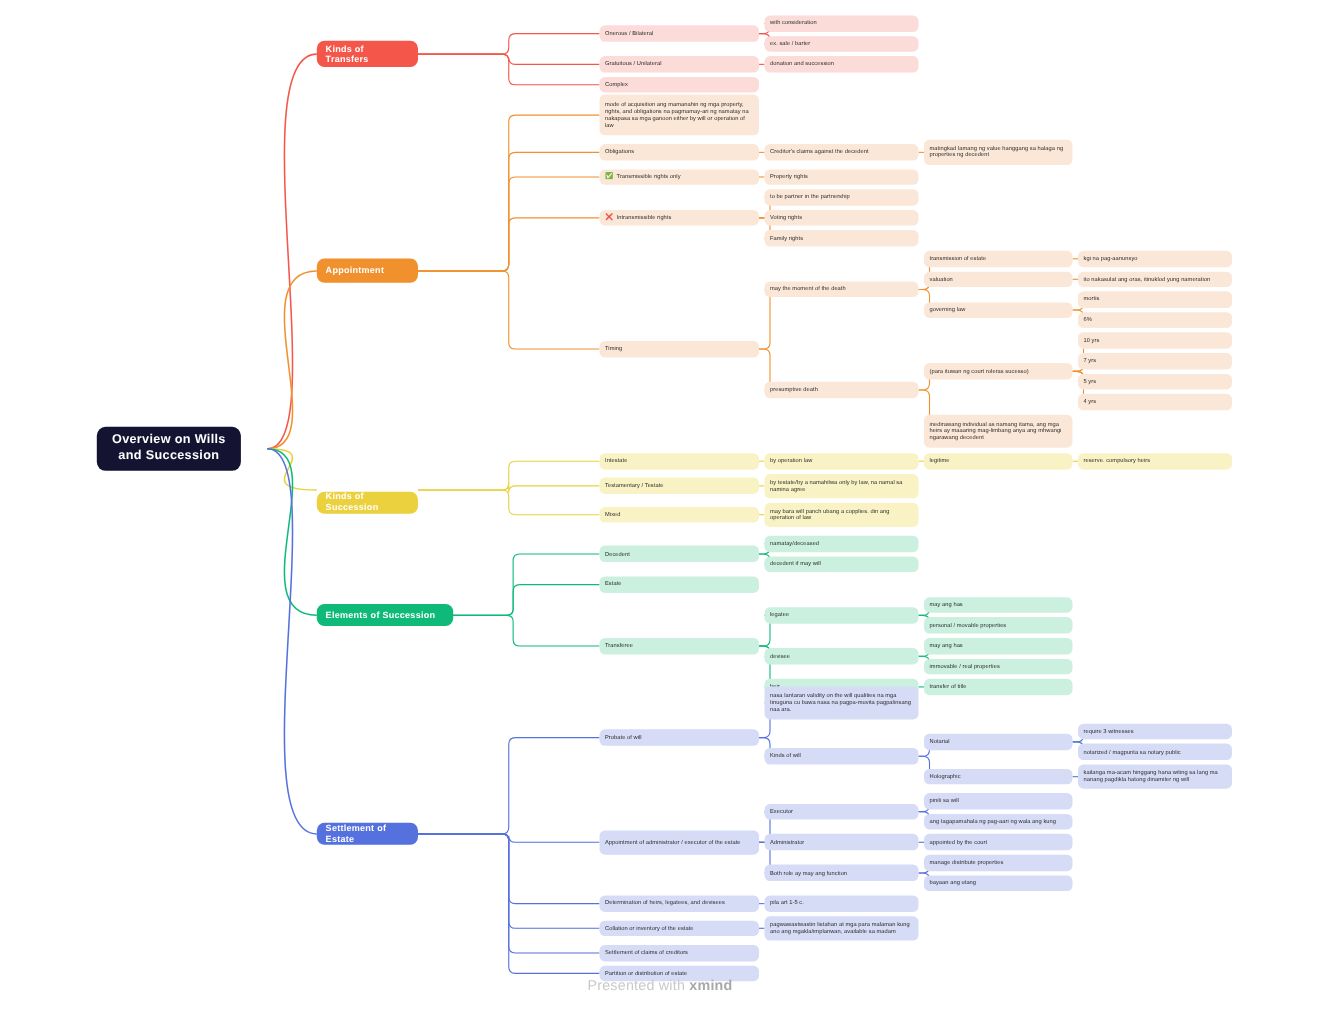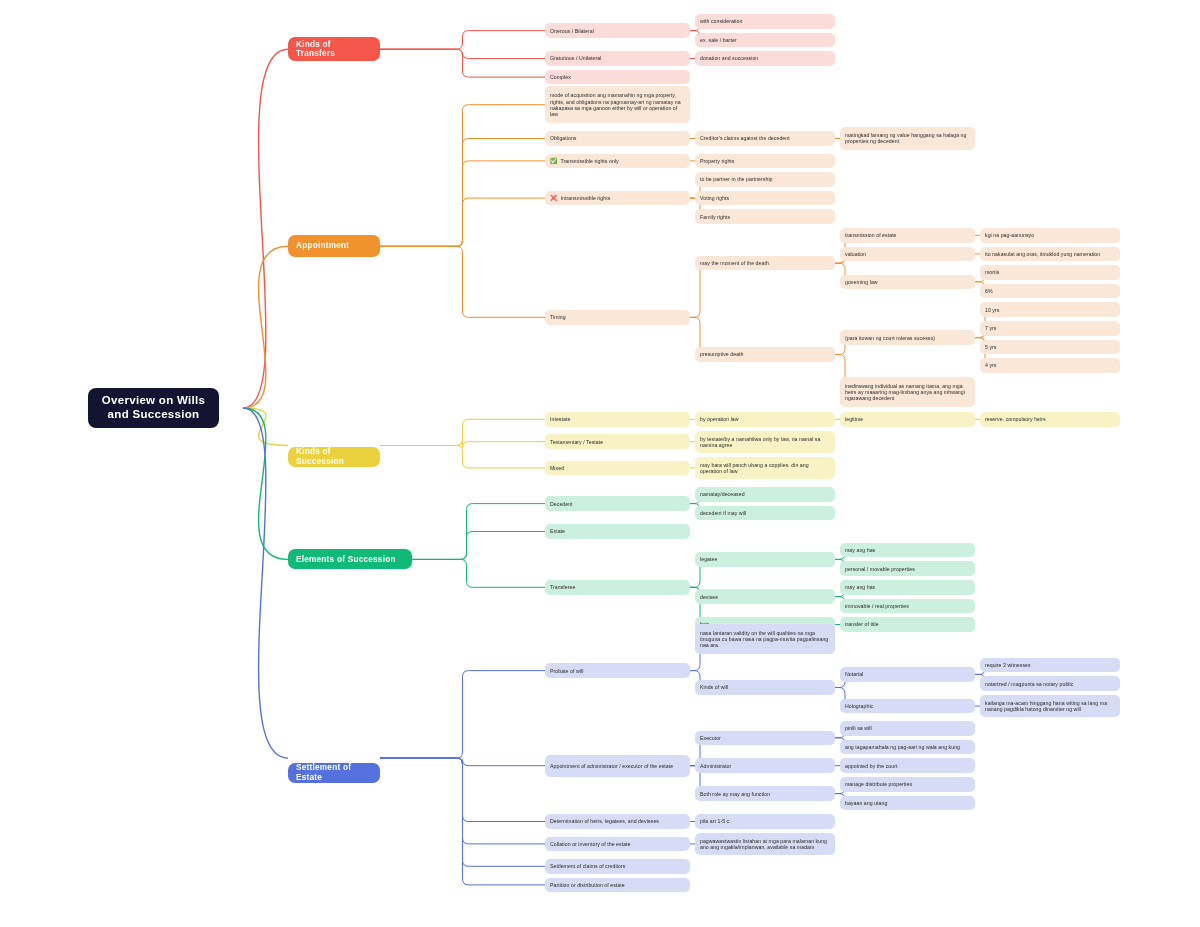--- a/index.html
+++ b/index.html
@@ -325,21 +325,21 @@
       </div>
       <div class="node sub" style="left: 840px; top: 598.6px; width: 135px; height: 14.6px; background: rgb(204, 240, 224);">
         <span>immovable / real properties</span>
       </div>
       <div class="node sub" style="left: 695px; top: 617.2px; width: 140px; height: 14.6px; background: rgb(204, 240, 224);">
         <span>heir</span>
       </div>
       <div class="node sub" style="left: 840px; top: 617.2px; width: 135px; height: 14.6px; background: rgb(204, 240, 224);">
         <span>transfer of title</span>
       </div>
-      <div class="node main" style="left: 288px; top: 748.1px; width: 92px; height: 20px; background: rgb(85, 113, 221); margin-top: 15px;">
+      <div class="node main" style="left: 288px; top: 748.1px; width: 92px; height: 20px; background: rgb(85, 113, 221);">
         <span>Settlement of Estate</span>
       </div>
       <div class="node sub" style="left: 545px; top: 663.3px; width: 145px; height: 14.6px; background: rgb(214, 219, 246);">
         <span>Probate of will</span>
       </div>
       <div class="node sub" style="left: 695px; top: 624px; width: 140px; height: 29.8px; background: rgb(214, 219, 246);">
         <span>nasa lantaran validity on the will qualities na mga tinuguna cu bawa nasa na pagpa-muvita pagpalinsang naa ara.</span>
       </div>
       <div class="node sub" style="left: 695px; top: 680.2px; width: 140px; height: 14.6px; background: rgb(214, 219, 246);">
         <span>Kinds of will</span>
@@ -401,13 +401,16 @@
       <div class="node sub" style="left: 695px; top: 832.8px; width: 140px; height: 22.2px; background: rgb(214, 219, 246);">
         <span>pagwawastwastin listahan at mga para malaman kung ano ang mgakla/implanwan, available sa madam</span>
       </div>
       <div class="node sub" style="left: 545px; top: 859px; width: 145px; height: 14.6px; background: rgb(214, 219, 246);">
         <span>Settlement of claims of creditors</span>
       </div>
       <div class="node sub" style="left: 545px; top: 877.6px; width: 145px; height: 14.6px; background: rgb(214, 219, 246);">
         <span>Partition or distribution of estate</span>
       </div>
     </div>
+  <div class="footer">
+    <span>Presented with </span><b>xmind</b>
+  </div>
 </div>
 
 </body></html>

